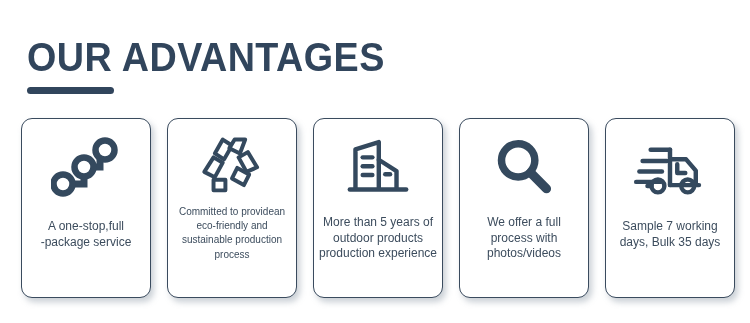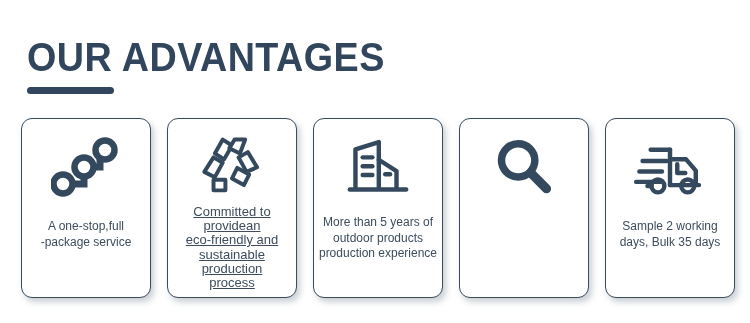--- a/index.html
+++ b/index.html
@@ -89,23 +89,22 @@
     line-height: 15.5px;
     font-family: "Liberation Sans", sans-serif;
     padding: 0 2px;
     box-sizing: border-box;
     margin: 0;
     white-space: pre-line;
   }
   
   .card.compact .card-icon { height: 86px; }
   .card.compact .card-text {
-    font-size: 13px;
+    font-size: 10px;
     line-height: 14.2px;
-    text-decoration: underline;
   }
   .card.card-1 .card-icon { height: 100px; }
   .card.card-5 .card-icon { height: 100px; }
 </style>
 </head>
 <body>
 
 <div class="header">
   <h1 class="page-title">OUR ADVANTAGES</h1>
   <div class="title-underline"></div>
@@ -171,20 +170,23 @@
   </div>
 
   <div class="card card-4">
     <div class="card-icon">
       <svg width="62" height="60" viewBox="0 0 74 72" fill="none" xmlns="http://www.w3.org/2000/svg">
         <circle cx="30" cy="28" r="20" stroke="#34495e" stroke-width="9" fill="none"></circle>
         <path d="M45 43 L64 62" stroke="#34495e" stroke-width="11" stroke-linecap="round"></path>
         <path d="M21 22 a11 11 0 0 1 9 -7" stroke="#ffffff" stroke-width="3.2" stroke-linecap="round" fill="none"></path>
       </svg>
     </div>
+    <p class="card-text">We offer a full
+process with
+photos/videos</p>
   </div>
 
   <div class="card card-5">
     <div class="card-icon">
       <svg width="78" height="58" viewBox="0 0 96 72" fill="none" xmlns="http://www.w3.org/2000/svg">
         <g stroke="#34495e" stroke-width="5.5" stroke-linecap="round" stroke-linejoin="round" fill="none">
 
           <path d="M24 12 H48"></path>
           <path d="M14 26 H44"></path>
           <path d="M10 39 H38"></path>
@@ -196,17 +198,17 @@
           <path d="M48 24 H68 L80 38 V56"></path>
 
           <path d="M57 30 V41 H67"></path>
 
           <circle cx="33" cy="57" r="8"></circle>
           <circle cx="70" cy="57" r="8"></circle>
           <path d="M25 57 H20"></path>
         </g>
       </svg>
     </div>
-    <p class="card-text">Sample 2 working
+    <p class="card-text">Sample 7 working
 days, Bulk 35 days</p>
   </div>
 
 </div>
 
 </body></html>

